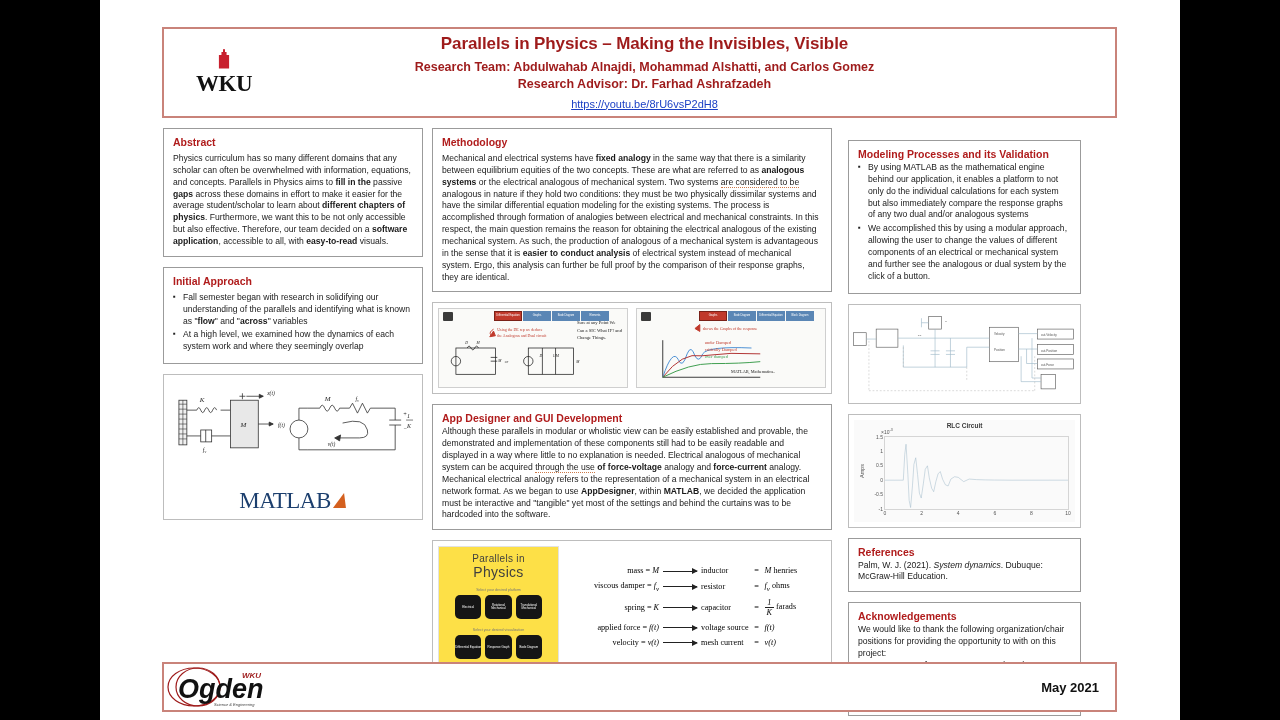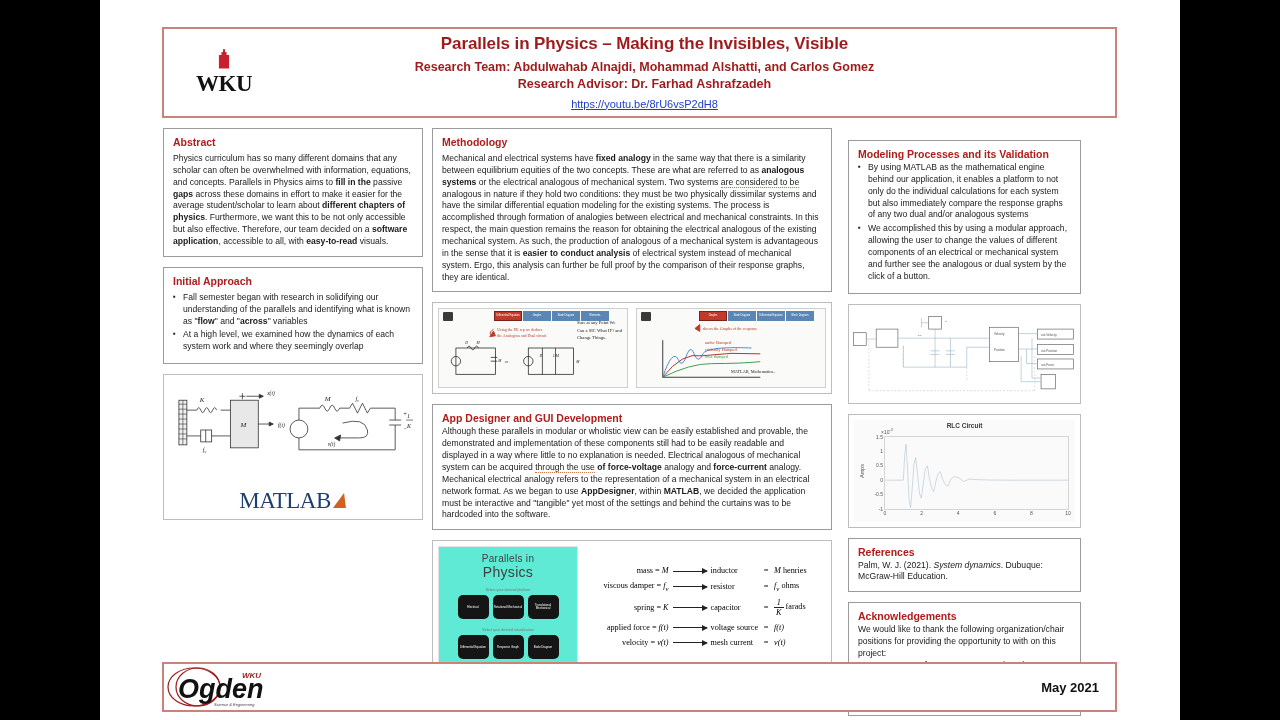--- a/index.html
+++ b/index.html
@@ -101,21 +101,21 @@
   .ml2 { font-size: 23px; letter-spacing: -0.5px; }
   .ml-amp { font-size: 15px; }
   .ml-flare {
     display: inline-block; width: 0; height: 0; margin-left: 3px;
     border-left: 9px solid transparent; border-right: 4px solid transparent;
     border-bottom: 15px solid #d4601f; transform: skewX(-8deg);
   }
 
   
   .gui-row { display: flex; gap: 6px; }
-  .gui-box { width: 140px; border: 1px solid #e2e2e2; background:#5eead4;
+  .gui-box { width: 121px; border: 1px solid #e2e2e2; background:#fde047;
              padding: 6px 16px; text-align: center; }
   .gui-t1 { font-size: 10px; color: #3f3f3f; letter-spacing: .3px; }
   .gui-t2 { font-size: 14px; color: #3f3f3f; letter-spacing: .3px; margin-bottom: 8px;}
   .gui-cap { font-size: 3.6px; color: #777; margin: 5px 0 3px; }
   .gui-btns { display: flex; gap: 4px; justify-content: center; }
   .gui-btn {
     width: 31px; height: 24px; background: #151515; border-radius: 5px;
     color: #fff; font-size: 2.9px; line-height: 1.25;
     display: flex; align-items: center; justify-content: center; text-align: center;
   }

